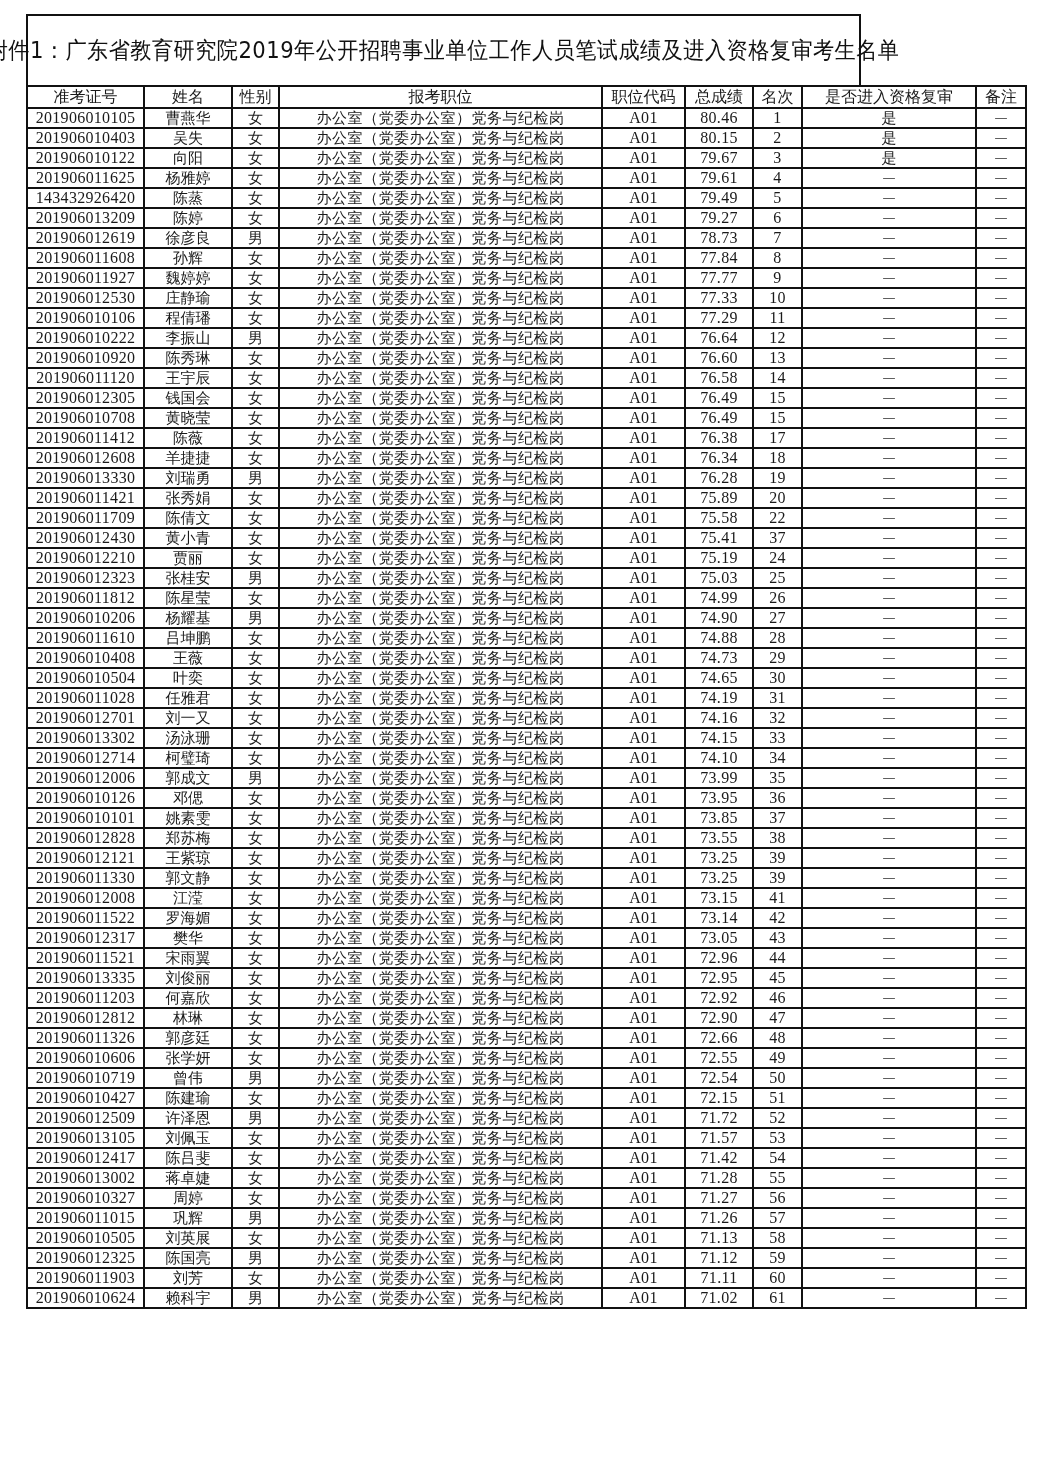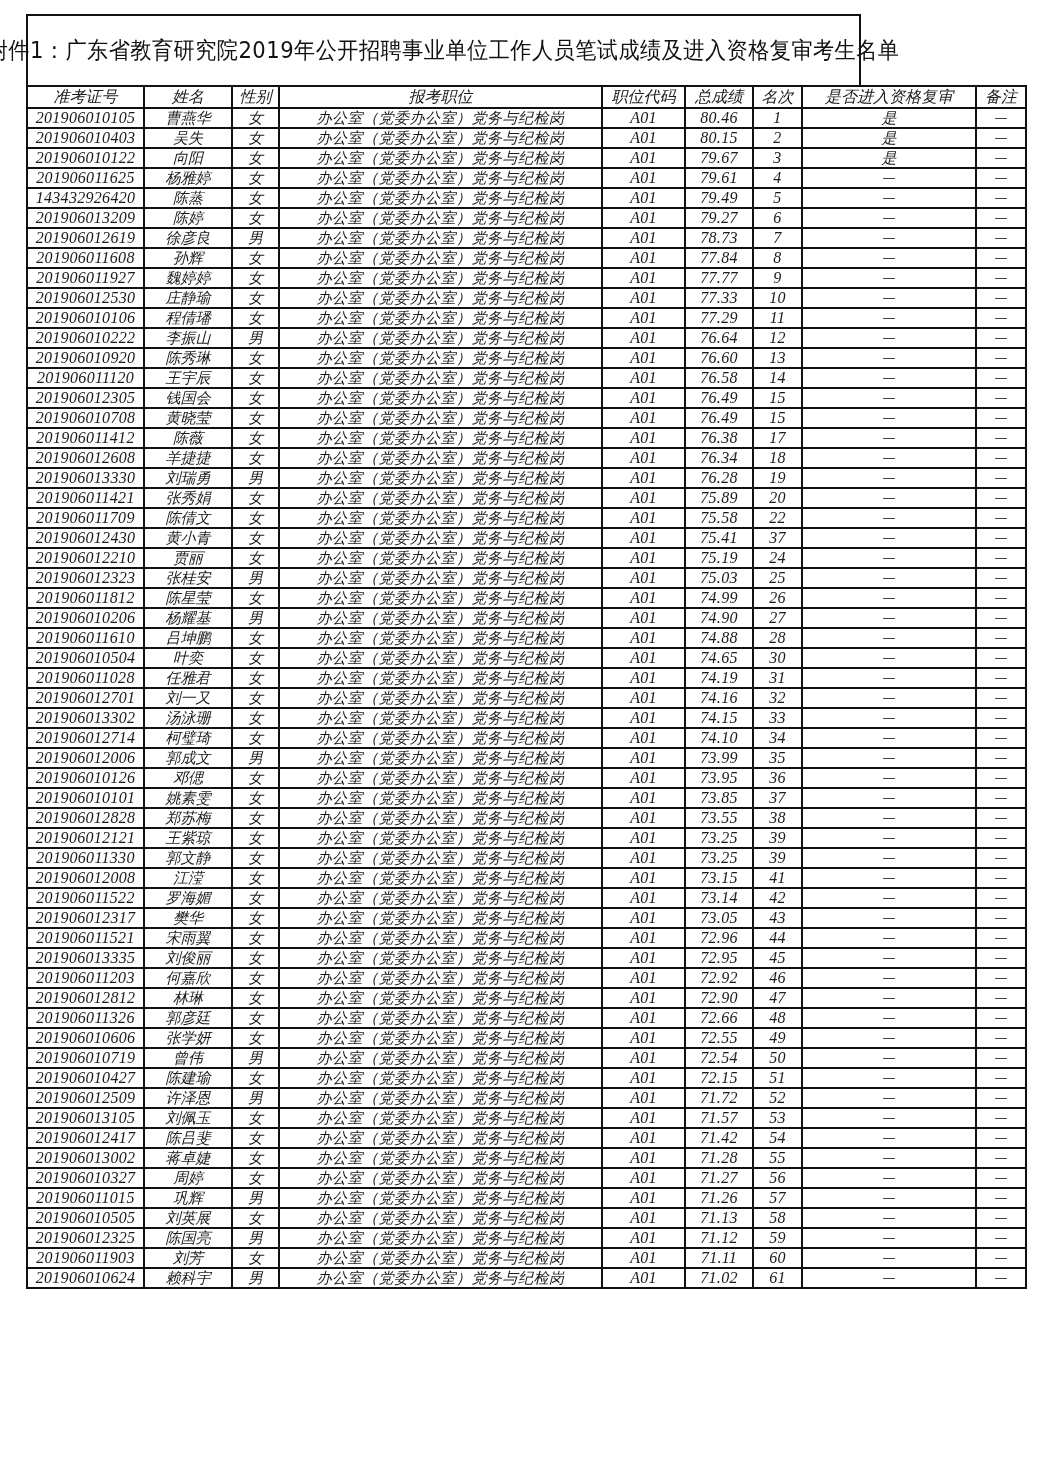--- a/index.html
+++ b/index.html
@@ -3,21 +3,21 @@
 <meta charset="utf-8">
 <style>
   html, body { margin: 0; padding: 0; background: #ffffff; }
   body { width: 1047px; height: 1467px; position: relative; overflow: hidden;
          font-family: "DejaVu Serif", "Liberation Serif", serif; color: #1a1a1a; }
   .sheet { position: absolute; left: 26px; top: 14px; width: 835px; }
   .title-box { border: 2px solid #111; border-bottom: none; height: 69px;
                display: flex; align-items: center; justify-content: center; }
   .title { font-family: "DejaVu Sans", "Liberation Sans", sans-serif; font-size: 23px;
            letter-spacing: 0.5px; color: #111; white-space: nowrap; transform: scaleX(0.92); }
-  table { border-collapse: collapse; width: 999px; table-layout: fixed; font-style: italic; }
+  table { border-collapse: collapse; width: 999px; table-layout: fixed; }
   th, td { border: 2px solid #111; padding: 0; text-align: center; white-space: nowrap;
            overflow: hidden; height: 18px; line-height: 18px; }
   th { font-family: "DejaVu Sans", "Liberation Sans", sans-serif; font-weight: normal;
        font-size: 16px; height: 20px; line-height: 20px; }
   td { font-size: 15px; }
   td.num { font-family: "Liberation Serif", "DejaVu Serif", serif; font-size: 16px; letter-spacing: 0.3px; }
   td.pos { font-size: 15px; letter-spacing: 0.5px; }
   td.dash { color: #444; font-size: 13px; }
 </style>
 </head>
@@ -344,20 +344,31 @@
           <td>吕坤鹏</td>
           <td>女</td>
           <td class="pos">办公室（党委办公室）党务与纪检岗</td>
           <td class="num">A01</td>
           <td class="num">74.88</td>
           <td class="num">28</td>
           <td class="dash">—</td>
           <td class="dash">—</td>
         </tr>
         <tr>
+          <td class="num">201906010408</td>
+          <td>王薇</td>
+          <td>女</td>
+          <td class="pos">办公室（党委办公室）党务与纪检岗</td>
+          <td class="num">A01</td>
+          <td class="num">74.73</td>
+          <td class="num">29</td>
+          <td class="dash">—</td>
+          <td class="dash">—</td>
+        </tr>
+        <tr>
           <td class="num">201906010504</td>
           <td>叶奕</td>
           <td>女</td>
           <td class="pos">办公室（党委办公室）党务与纪检岗</td>
           <td class="num">A01</td>
           <td class="num">74.65</td>
           <td class="num">30</td>
           <td class="dash">—</td>
           <td class="dash">—</td>
         </tr>

